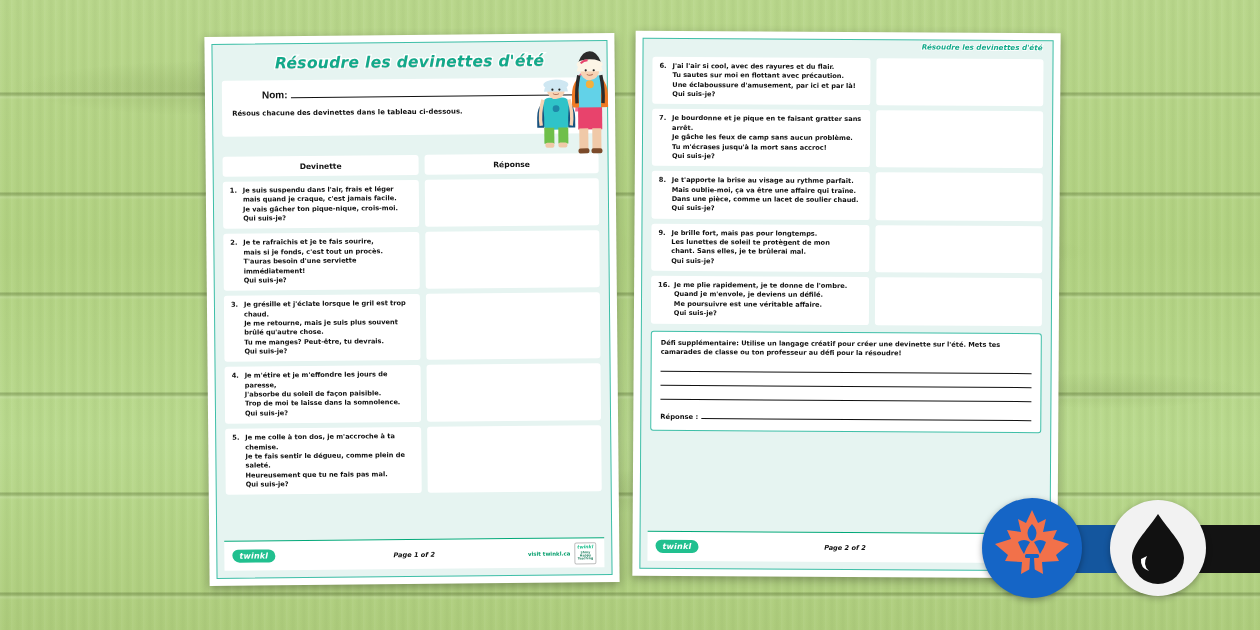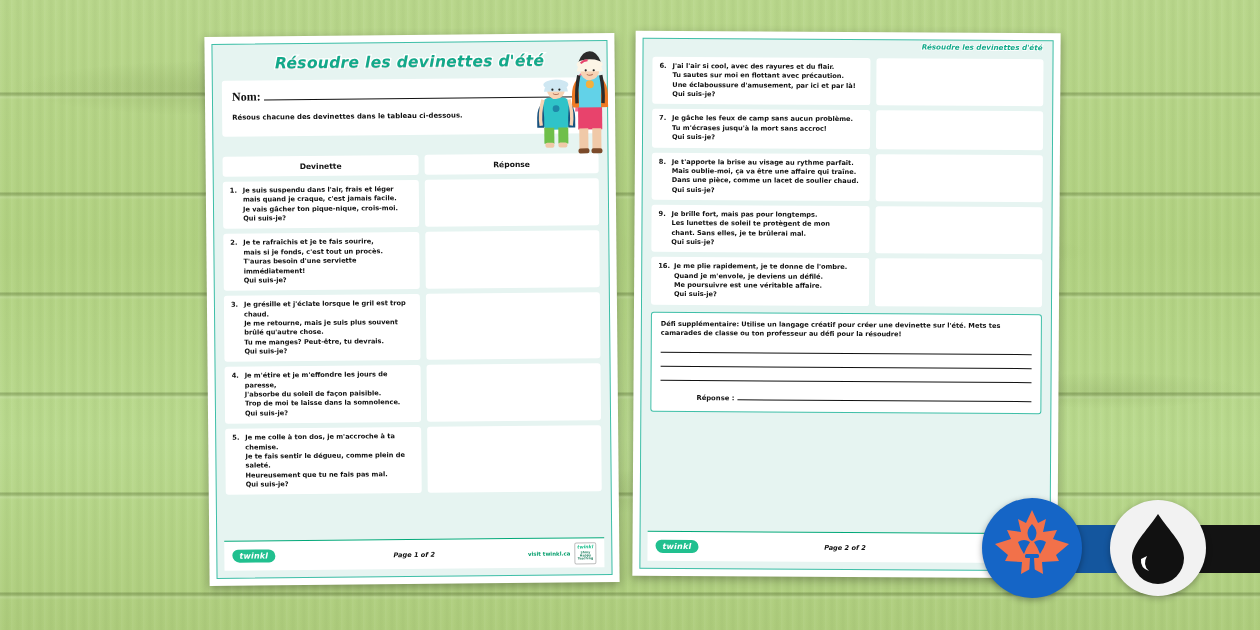--- a/index.html
+++ b/index.html
@@ -61,21 +61,21 @@
     color:#13a98a; letter-spacing:.3px; white-space:nowrap;
     -webkit-text-stroke:2.6px #ffffff; paint-order:stroke fill;
     text-shadow:0 1px 0 rgba(0,0,0,.12);
   }
   .namebox{
     position:absolute; left:9px; right:9px; top:36px; height:56px;
     background:#fff; border-radius:3px;
     padding:9px 10px 0 10px;
   }
   .nom-row{ display:flex; align-items:baseline; gap:3px; }
-  .lbl{ font-family:Liberation Serif, serif; font-weight:bold; font-size:12px; color:#101010; }
+  .lbl{ font-family:Liberation Sans, sans-serif; font-weight:bold; font-size:10px; color:#101010;margin-left:30px; }
   .nom-line{ flex:1; border-bottom:1.1px solid #111; height:9px; }
   .instr{ margin-top:9px; font-family:"DejaVu Sans",sans-serif; font-weight:bold; font-size:6.9px; color:#101010; }
 
   
   .kids{ position:absolute; right:-4px; top:-2px; width:96px; height:118px; }
 
   
   .tbl{ padding:0 9px; }
   .thead{ display:flex; gap:6px; margin-bottom:5px; }
   .th{
@@ -138,21 +138,21 @@
   .cell-a2{ flex:1; background:#fff; border-radius:3px; }
 
   .defi{
     margin:7px 9px 0 9px; background:#fff; border:1.5px solid #3fbfa8;
     border-radius:3px; padding:7px 9px 9px 9px;
   }
   .defi-text{ font-family:"DejaVu Sans",sans-serif; font-weight:bold; font-size:6.6px; color:#101010; line-height:1.45; }
   .defi-text b{ color:#101010; }
   .wline{ border-bottom:1.1px solid #111; height:14px; }
   .rep-row{ display:flex; align-items:baseline; gap:3px; margin-top:10px; }
-  .rep-lbl{ font-family:"DejaVu Sans",sans-serif; font-weight:bold; font-size:6.8px; color:#101010; white-space:nowrap;margin-left:36px; }
+  .rep-lbl{ font-family:"DejaVu Sans",sans-serif; font-weight:bold; font-size:6.8px; color:#101010; white-space:nowrap; }
   .rep-line{ flex:1; border-bottom:1.1px solid #111; height:9px; }
 
   
   .badge{ position:absolute; border-radius:50%; }
   #badge-ca{ left:982px; top:498px; width:100px; height:100px; background:#1565c6; box-shadow:0 2px 6px rgba(0,0,0,.35); }
   #badge-drop{ left:1110px; top:500px; width:96px; height:96px; background:#f2f2f2; box-shadow:0 2px 6px rgba(0,0,0,.3); }
   .badge svg{ position:absolute; inset:0; }
   .blackbar{ position:absolute; left:1060px; top:525px; width:200px; height:48px; background:#131313; }
   .bluebar{ position:absolute; left:1058px; top:525px; width:62px; height:48px; background:#14569e; }
 </style>
@@ -319,20 +319,21 @@
                 <div>Une éclaboussure d'amusement, par ici et par là!</div>
                 <div>Qui suis-je?</div>
               </div>
             </div>
             <div class="cell-a2"></div>
           </div>
           <div class="trow">
             <div class="cell-q2">
               <span class="num">7.</span>
               <div class="lines">
+                <div>Je bourdonne et je pique en te faisant gratter sans arrêt.</div>
                 <div>Je gâche les feux de camp sans aucun problème.</div>
                 <div>Tu m'écrases jusqu'à la mort sans accroc!</div>
                 <div>Qui suis-je?</div>
               </div>
             </div>
             <div class="cell-a2"></div>
           </div>
           <div class="trow">
             <div class="cell-q2">
               <span class="num">8.</span>

